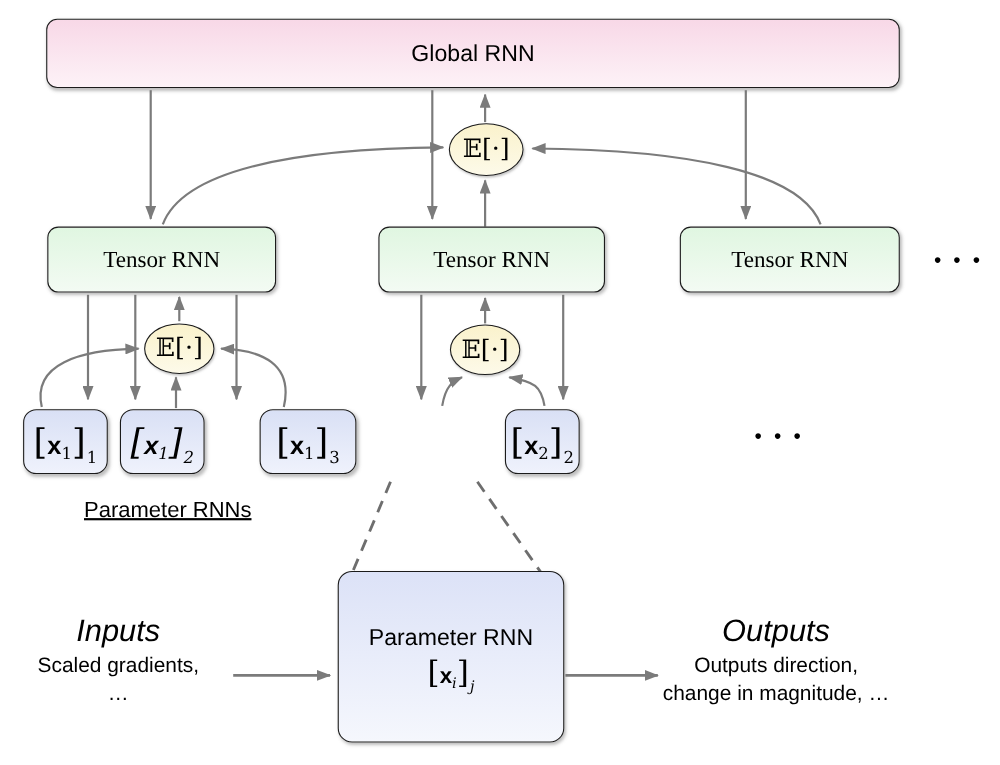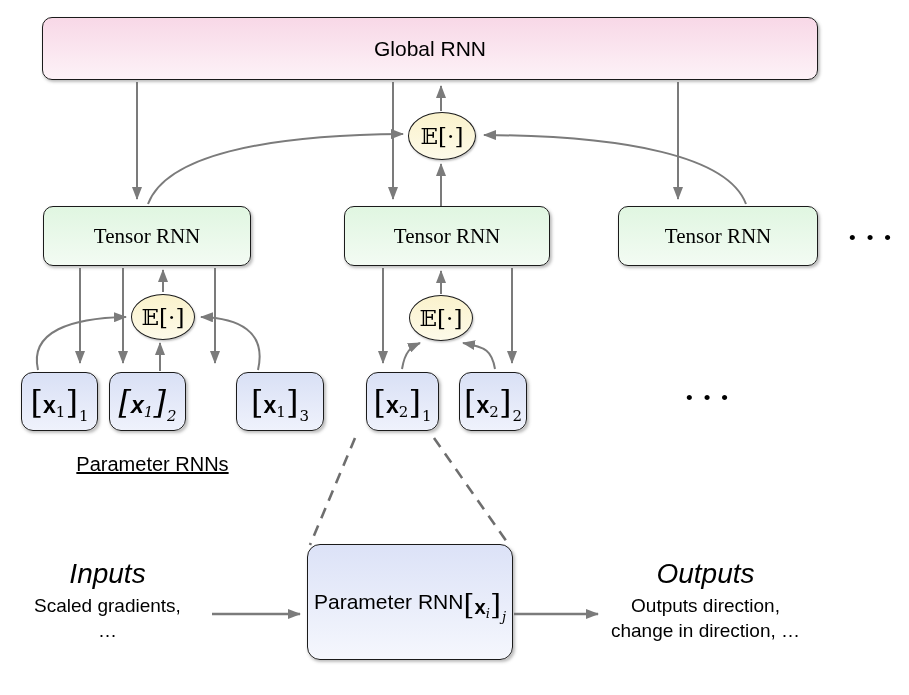--- a/index.html
+++ b/index.html
@@ -36,23 +36,23 @@
     border-radius:50%;
     background:linear-gradient(180deg,#faf2cc 0%,#fdfae9 100%);
     font-size:23px;line-height:1;
     font-family:"DejaVu Serif","DejaVu Sans",serif;
     box-shadow:1px 1.5px 2px rgba(110,110,110,0.4);
   }
   .e-top{left:408px;top:112px;width:68px;height:48px;}
   .e-left{left:131px;top:294px;width:64px;height:46px;}
   .e-mid{left:409px;top:295px;width:64px;height:46px;}
   .zoombox{
-    left:307px;top:544px;width:206px;height:116px;border-radius:13px;
+    left:307px;top:519px;width:206px;height:156px;border-radius:13px;
     background:linear-gradient(180deg,#dce2f7 0%,#f5f7fd 100%);
-    flex-direction:row;font-size:21px;
+    flex-direction:column;font-size:21px;
   }
   .zoombox .mrow{margin-top:6px;font-size:22px;}
   .m{font-family:"DejaVu Serif","DejaVu Sans",serif;line-height:1;white-space:nowrap;}
   .m .br{font-size:1.28em;font-weight:500;}
   .m .xb{font-family:"Liberation Sans",sans-serif;font-weight:700;font-size:0.92em;}
   .m sub{font-size:0.6em;line-height:0;position:relative;}
   .m sub.inner{vertical-align:baseline;bottom:-0.28em;}
   .m sub.outer{vertical-align:baseline;bottom:-0.55em;margin-left:1px;}
   .m sub.it{font-style:italic;}
   .caption{
@@ -144,23 +144,20 @@
   <div class="node pbox" style="left:21px;width:77px;">
     <span class="m"><span class="br">[</span><span class="xb">x</span><sub class="inner">1</sub><span class="br">]</span><sub class="outer">1</sub></span>
   </div>
   <div class="node pbox" style="left:109px;width:77px;font-style:italic;">
     <span class="m"><span class="br">[</span><span class="xb">x</span><sub class="inner">1</sub><span class="br">]</span><sub class="outer">2</sub></span>
   </div>
   <div class="node pbox" style="left:200px;width:88px;margin-left:36px;">
     <span class="m"><span class="br">[</span><span class="xb">x</span><sub class="inner">1</sub><span class="br">]</span><sub class="outer">3</sub></span>
   </div>
 
-  <div class="node pbox" style="left:366px;width:73px;">
-    <span class="m"><span class="br">[</span><span class="xb">x</span><sub class="inner">2</sub><span class="br">]</span><sub class="outer">1</sub></span>
-  </div>
   <div class="node pbox" style="left:459px;width:68px;">
     <span class="m"><span class="br">[</span><span class="xb">x</span><sub class="inner">2</sub><span class="br">]</span><sub class="outer">2</sub></span>
   </div>
   <div class="dots" style="left:673px;top:387px;width:68px;">•••</div>
 
   <div class="caption" style="left:50px;top:453px;width:205px;">Parameter RNNs</div>
 
   <div class="node zoombox">
     <span>Parameter RNN</span>
     <span class="m mrow"><span class="br">[</span><span class="xb">x</span><sub class="inner it">i</sub><span class="br">]</span><sub class="outer it">j</sub></span>
@@ -168,16 +165,16 @@
 
   <div class="sidetext" style="left:15px;top:561px;width:185px;">
     <span class="ttl">Inputs</span>
     <span>Scaled gradients,</span>
     <span>…</span>
   </div>
 
   <div class="sidetext" style="left:583px;top:561px;width:245px;">
     <span class="ttl">Outputs</span>
     <span>Outputs direction,</span>
-    <span>change in direction, …</span>
+    <span>change in magnitude, …</span>
   </div>
 
 </div>
 
 </body></html>

